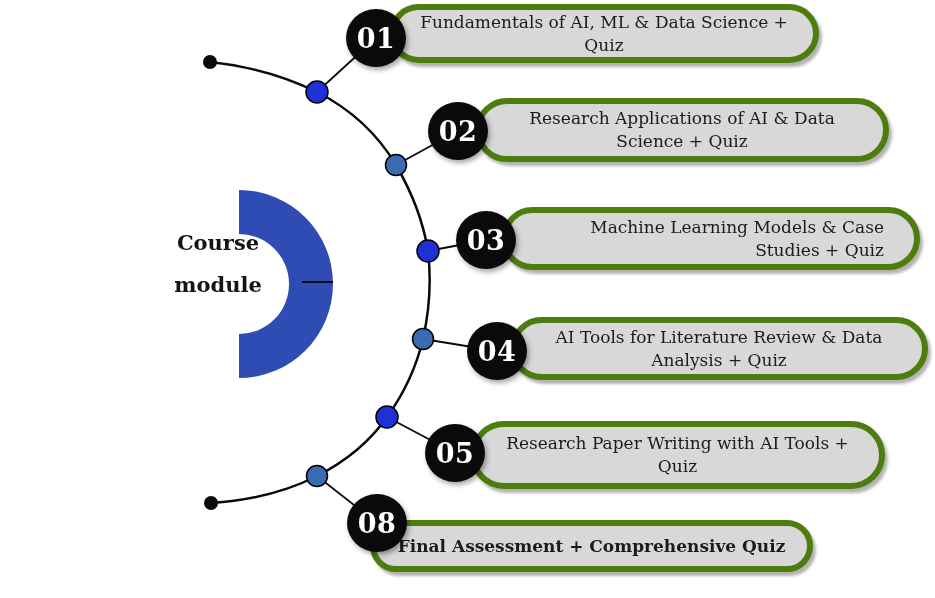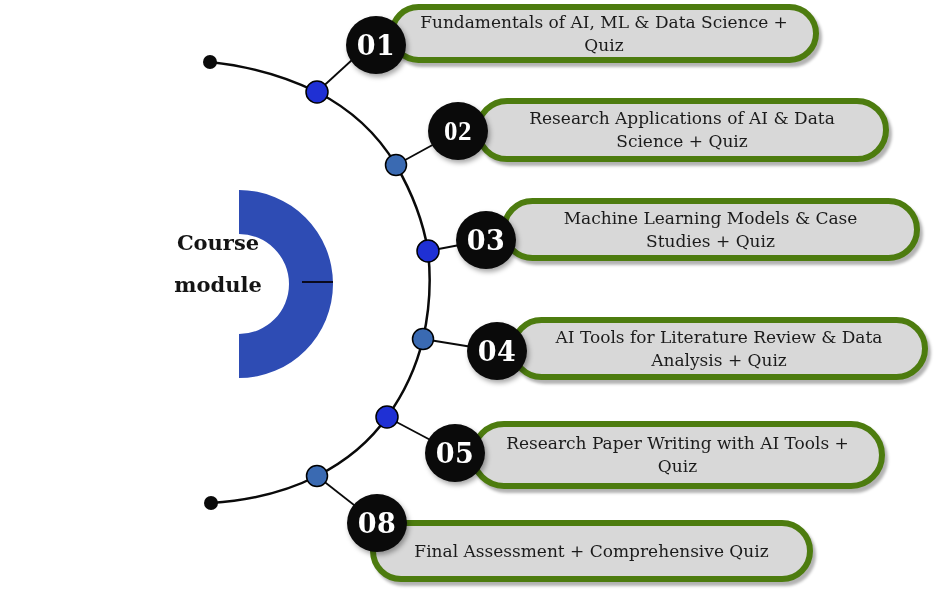--- a/index.html
+++ b/index.html
@@ -15,32 +15,32 @@
   .title .line2{display:block;margin-top:17px;}
   .pill{
     position:absolute;display:flex;align-items:center;justify-content:center;
     background:#d8d8d8;border:6px solid #4d7c0f;border-radius:34px;
     box-shadow:3px 4px 3px rgba(0,0,0,0.30);
     color:#1b1b1b;font-size:17px;text-align:center;line-height:1.35;
     box-sizing:border-box;
   }
   .pill.p1{left:389px;top:4px;width:430px;height:59px;padding:0 14px;}
   .pill.p2{left:475px;top:98px;width:414px;height:64px;padding:8px 12px;}
-  .pill.p3{left:501px;top:198px;width:419px;height:63px;padding:0 30px;}
+  .pill.p3{left:501px;top:207px;width:419px;height:63px;padding:0 30px;text-align:right;}
   .pill.p4{left:510px;top:317px;width:418px;height:63px;padding:0 39px;}
   .pill.p5{left:470px;top:421px;width:415px;height:68px;padding:0 17px;}
-  .pill.p6{left:370px;top:520px;width:443px;height:62px;padding:8px 20px;}
+  .pill.p6{left:370px;top:520px;width:443px;height:52px;padding:8px 20px;font-weight:bold;}
   .numcircle{
     position:absolute;width:60px;height:58px;border-radius:50%;
     background:#0a0a0a;color:#ffffff;display:flex;align-items:center;justify-content:center;
     font-size:27px;font-weight:bold;letter-spacing:0.5px;
     box-shadow:2px 3px 5px rgba(0,0,0,0.35);
   }
-  .numcircle.n1{left:346px;top:16px;}
-  .numcircle.n2{left:428px;top:102px;font-family:Liberation Serif, serif;}
+  .numcircle.n1{left:346px;top:9px;}
+  .numcircle.n2{left:428px;top:102px;}
   .numcircle.n3{left:456px;top:211px;}
   .numcircle.n4{left:467px;top:322px;}
   .numcircle.n5{left:425px;top:424px;}
   .numcircle.n6{left:347px;top:494px;}
 </style>
 </head>
 <body>
 
 <div class="canvas">
 

